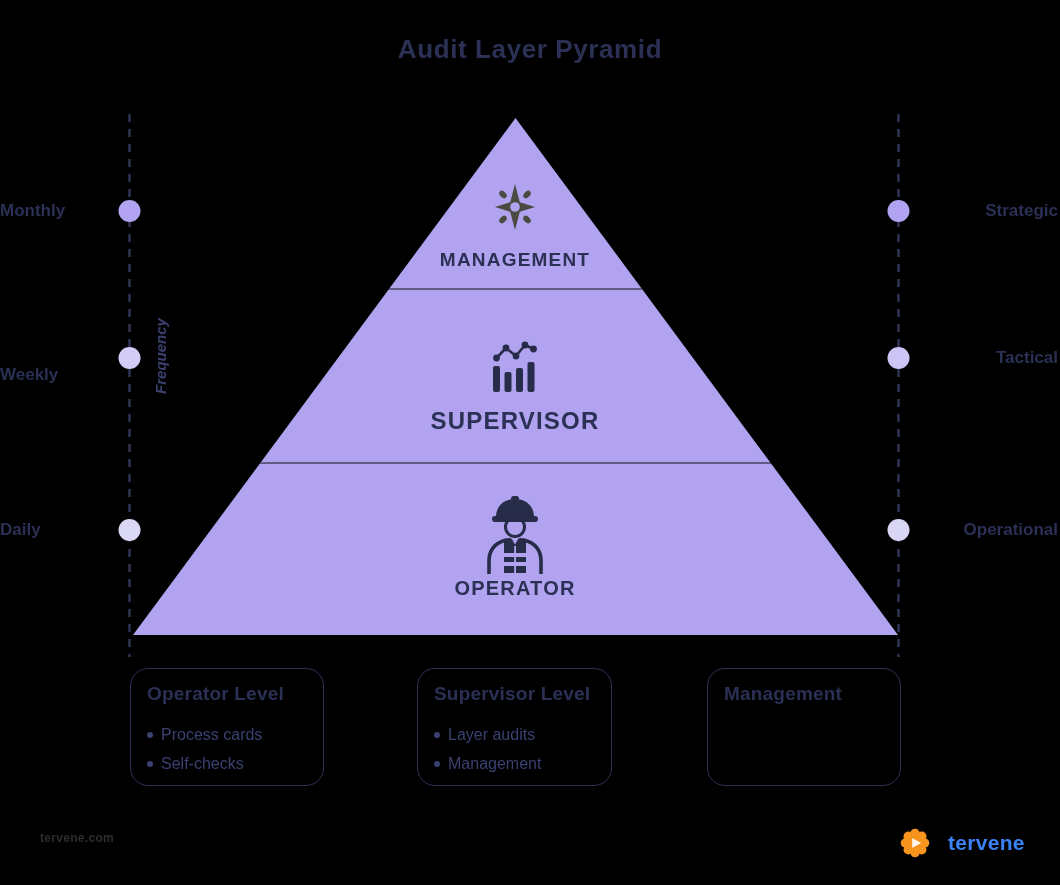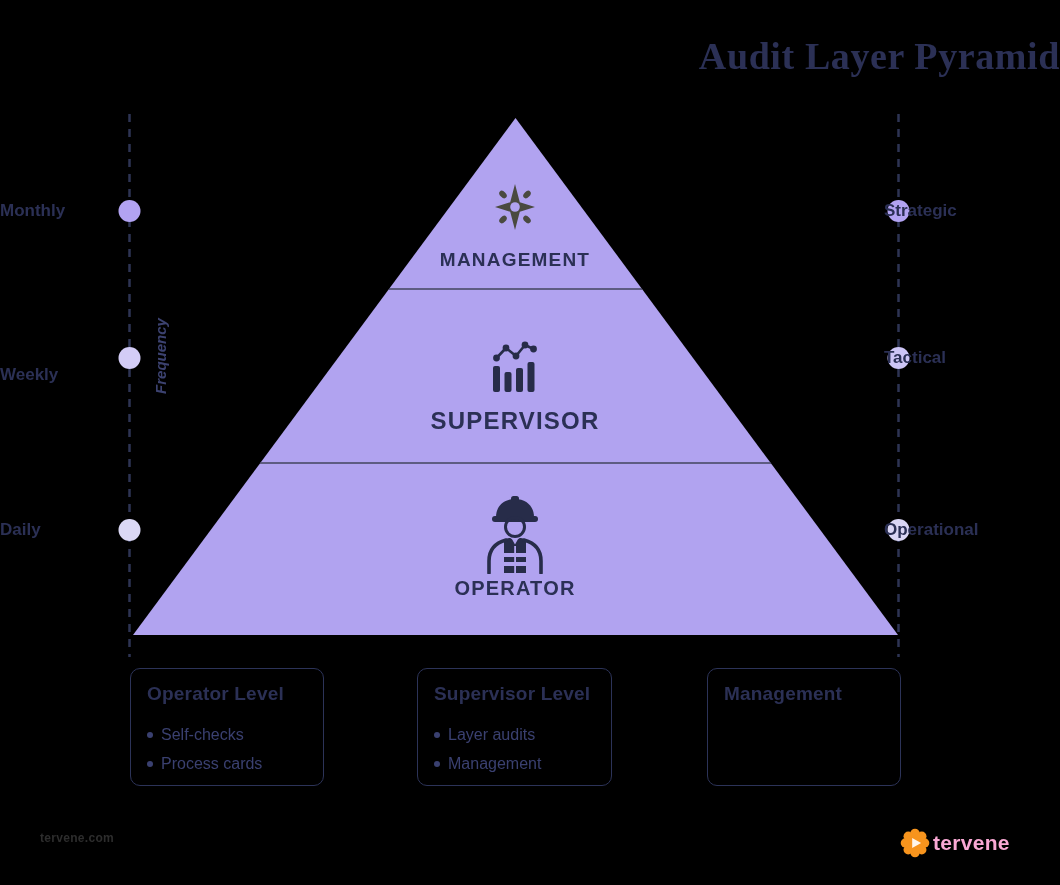--- a/index.html
+++ b/index.html
@@ -9,40 +9,39 @@
     width: 1060px;
     height: 885px;
     background: #000000;
     overflow: hidden;
     font-family: "Liberation Sans", sans-serif;
   }
   .title {
     position: absolute;
     top: 34px; left: 0;
     width: 100%;
-    text-align: right;
-    font-size: 38px;
+    text-align: center;
+    font-size: 26px;
     font-weight: 800;
     letter-spacing: 0.6px;
     color: #2b3055;
-    font-family: Liberation Serif, serif;
   }
   .base-layer { position: absolute; left: 0; top: 0; }
   .dash-line { stroke: #2e3454; stroke-width: 2.5; stroke-dasharray: 8 7; }
   .divider { stroke: #43445e; stroke-width: 1.6; }
 
   .tick-label {
     position: absolute;
     font-size: 17px;
     font-weight: 700;
     color: #2b3055;
     line-height: 22px;
   }
   .tick-left { left: 0; width: 110px; text-align: left; }
-  .tick-right { left: 884px; width: 140px; text-align: left; }
+  .tick-right { left: 918px; width: 140px; text-align: right; }
 
   .freq-label {
     position: absolute;
     left: 160px; top: 356px;
     transform: translate(-50%, -50%) rotate(-90deg);
     font-size: 15px;
     font-style: italic;
     font-weight: 600;
     color: #3c4270;
     white-space: nowrap;
@@ -61,21 +60,21 @@
   .level-1 { top: 407px; font-size: 24px; }
   .level-2 { top: 577px; font-size: 20px; }
 
   .icon-abs { position: absolute; }
 
   .card {
     position: absolute;
     top: 668px;
     height: 118px;
     border: 1.5px solid #2c3358;
-    border-radius: 10px;
+    border-radius: 18px;
     padding: 14px 14px 0 16px;
   }
   .card-0 { left: 130px; width: 194px; }
   .card-1 { left: 417px; width: 195px; }
   .card-2 { left: 707px; width: 194px; }
   .card h2 {
     font-size: 19px;
     font-weight: 800;
     color: #2b3055;
     letter-spacing: 0.2px;
@@ -100,25 +99,25 @@
   .site-link {
     position: absolute;
     left: 40px; top: 831px;
     font-size: 12px;
     font-weight: 600;
     letter-spacing: 0.3px;
     color: #2d2d2d;
   }
   .brand { position: absolute; left: 899px; top: 827px; display: flex; align-items: center; }
   .brand-text {
-    margin-left: 2px;
+    margin-left: 17px;
     font-size: 21px;
     font-weight: 800;
     letter-spacing: 0.3px;
-    color: #f9a8d4;
+    color: #3b82f6;
   }
 </style>
 </head>
 <body>
 
 <div class="canvas">
 
   <h1 class="title">Audit Layer Pyramid</h1>
 
   <svg class="base-layer" width="1060" height="885" viewBox="0 0 1060 885">
@@ -191,22 +190,22 @@
     <path d="M39 44 C50 47 56 54 56 65 L56 77" fill="none" stroke="#272c49" stroke-width="3.6" stroke-linecap="round"></path>
   </svg>
 
   <div class="level-label level-0">MANAGEMENT</div>
   <div class="level-label level-1">SUPERVISOR</div>
   <div class="level-label level-2">OPERATOR</div>
 
   <div class="card card-0">
     <h2>Operator Level</h2>
     <ul>
+      <li>Process cards</li>
       <li>Self-checks</li>
-      <li>Process cards</li>
     </ul>
   </div>
   <div class="card card-1">
     <h2>Supervisor Level</h2>
     <ul>
       <li>Layer audits</li>
       <li>Management</li>
     </ul>
   </div>
   <div class="card card-2">

